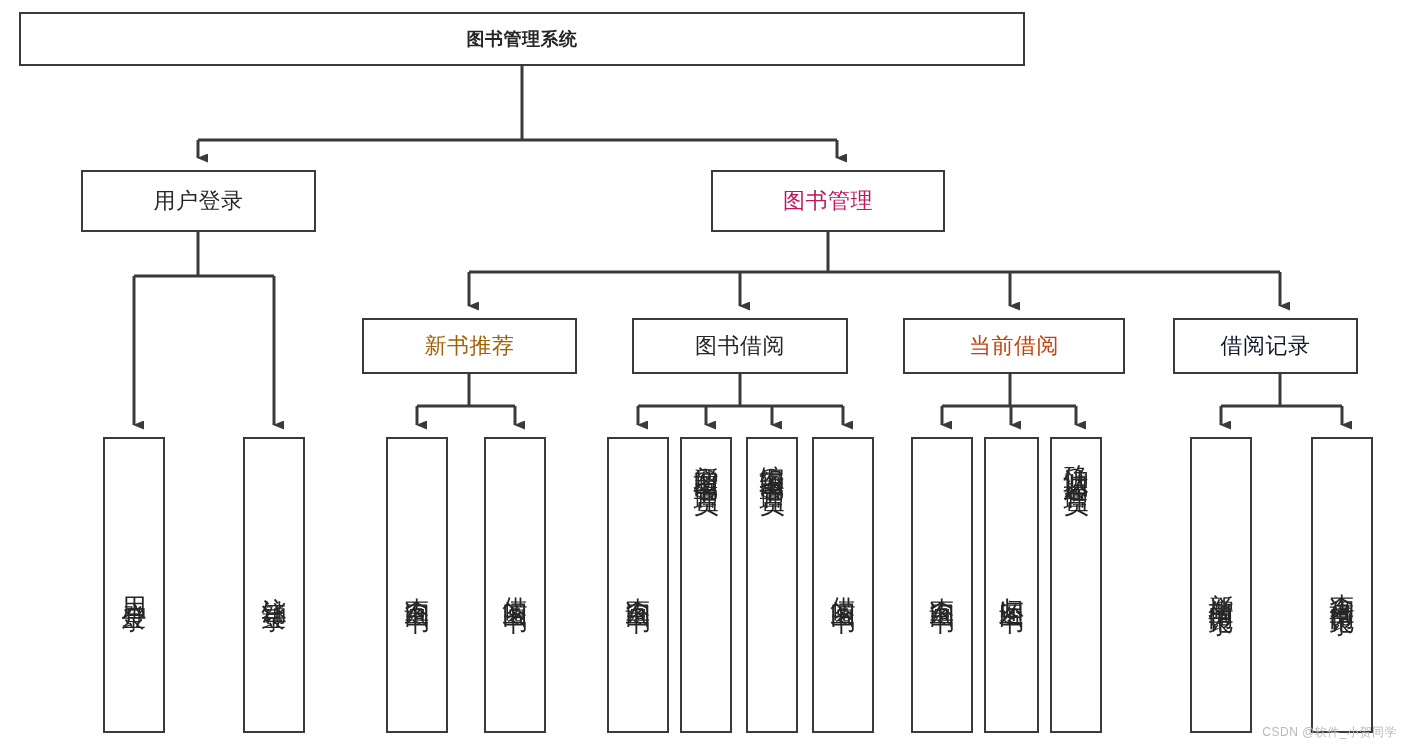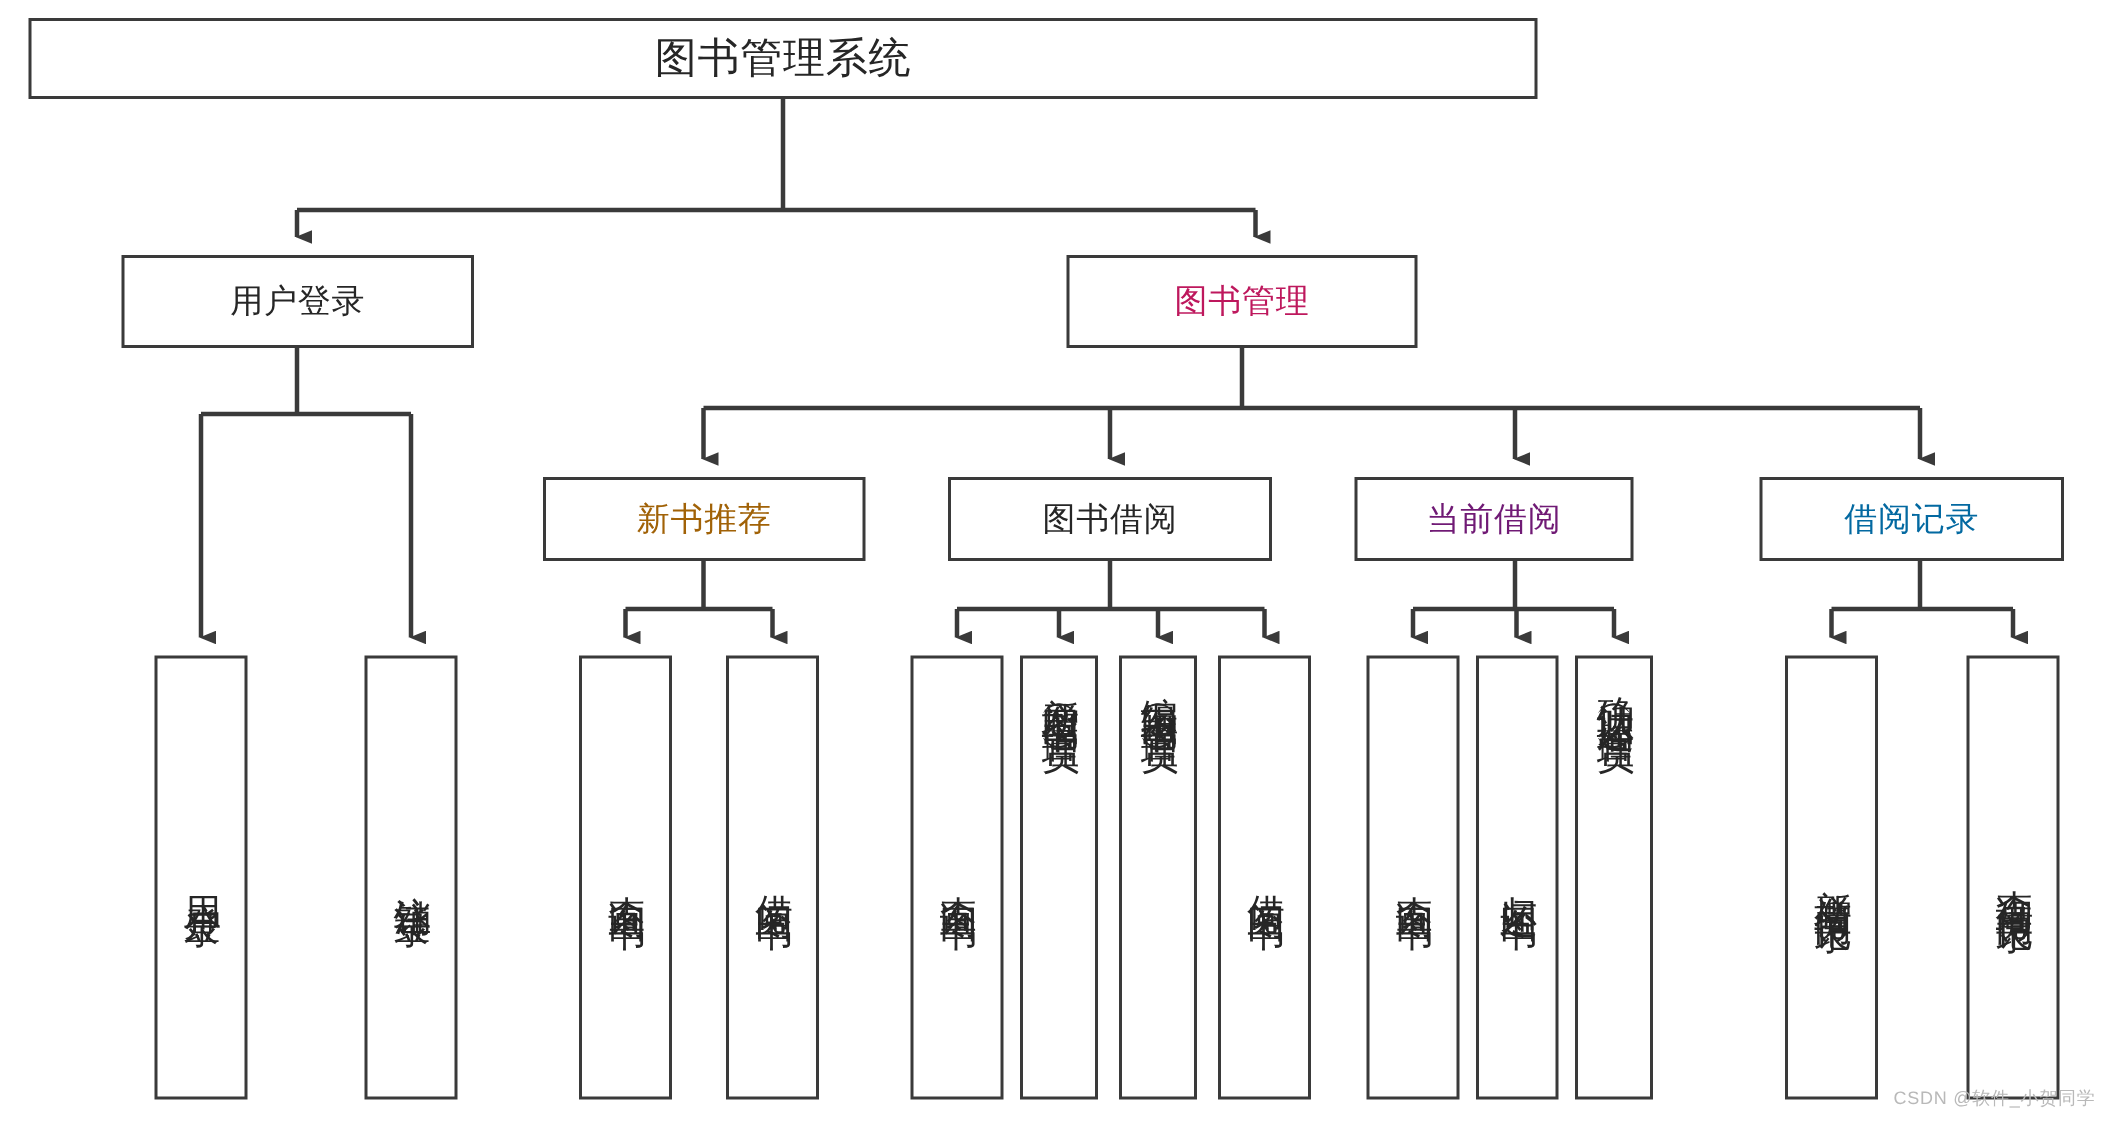--- a/index.html
+++ b/index.html
@@ -41,21 +41,22 @@
     text-align: center;
     line-height: 1.12;
     white-space: nowrap;
     letter-spacing: 0.5px;
   }
   
   .node.horiz .node-label {
     font-size: 22px;
   }
   .node.root .node-label {
-    font-size: 28px;
+    font-size: 18px;
+    font-weight: bold;
   }
   
   .node.vert {
     align-items: center;
     justify-content: center;
   }
   .node.vert .node-label {
     writing-mode: vertical-rl;
     text-orientation: upright;
     font-size: 25px;
@@ -146,24 +147,24 @@
   <div class="node horiz" style="left: 711px; top: 170px; width: 234px; height: 62px; background: rgb(255, 255, 255); border-color: rgb(58, 58, 58); color: #be185d;">
     <span class="node-label">图书管理</span>
   </div>
 
   <div class="node horiz" style="left: 362px; top: 318px; width: 215px; height: 56px; background: rgb(255, 255, 255); border-color: rgb(58, 58, 58); color: #a16207;">
     <span class="node-label">新书推荐</span>
   </div>
   <div class="node horiz" style="left: 632px; top: 318px; width: 216px; height: 56px; background: rgb(255, 255, 255); border-color: rgb(58, 58, 58); color: rgb(38, 38, 38);">
     <span class="node-label">图书借阅</span>
   </div>
-  <div class="node horiz" style="left: 903px; top: 318px; width: 186px; height: 56px; background: rgb(255, 255, 255); border-color: rgb(58, 58, 58); color: #701a75;">
+  <div class="node horiz" style="left: 903px; top: 318px; width: 222px; height: 56px; background: rgb(255, 255, 255); border-color: rgb(58, 58, 58); color: #c2410c;">
     <span class="node-label">当前借阅</span>
   </div>
-  <div class="node horiz" style="left: 1173px; top: 318px; width: 203px; height: 56px; background: rgb(255, 255, 255); border-color: rgb(58, 58, 58); color: #0369a1;">
+  <div class="node horiz" style="left: 1173px; top: 318px; width: 185px; height: 56px; background: rgb(255, 255, 255); border-color: rgb(58, 58, 58); color: #0f172a;">
     <span class="node-label">借阅记录</span>
   </div>
 
   <div class="node vert" style="left: 103px; top: 437px; width: 62px; height: 296px; background: rgb(255, 255, 255); border-color: rgb(58, 58, 58); color: rgb(38, 38, 38);">
     <span class="node-label">用户登录</span>
   </div>
   <div class="node vert" style="left: 243px; top: 437px; width: 62px; height: 296px; background: rgb(255, 255, 255); border-color: rgb(58, 58, 58); color: rgb(38, 38, 38);">
     <span class="node-label">注销登录</span>
   </div>
   <div class="node vert" style="left: 386px; top: 437px; width: 62px; height: 296px; background: rgb(255, 255, 255); border-color: rgb(58, 58, 58); color: rgb(38, 38, 38);">

